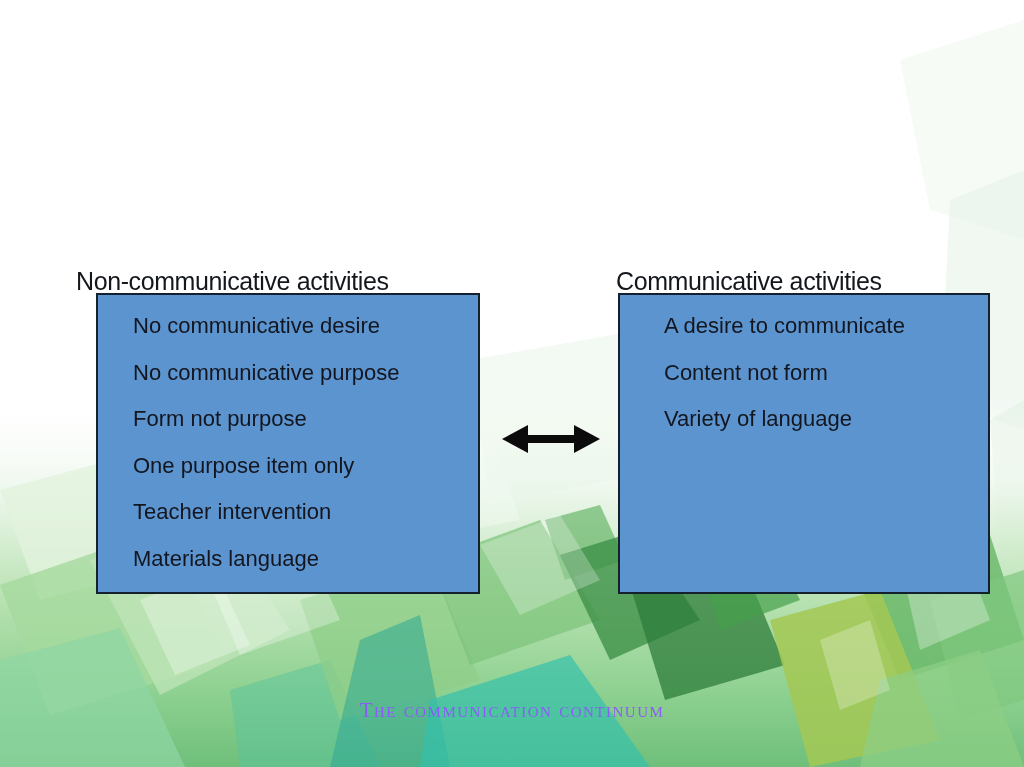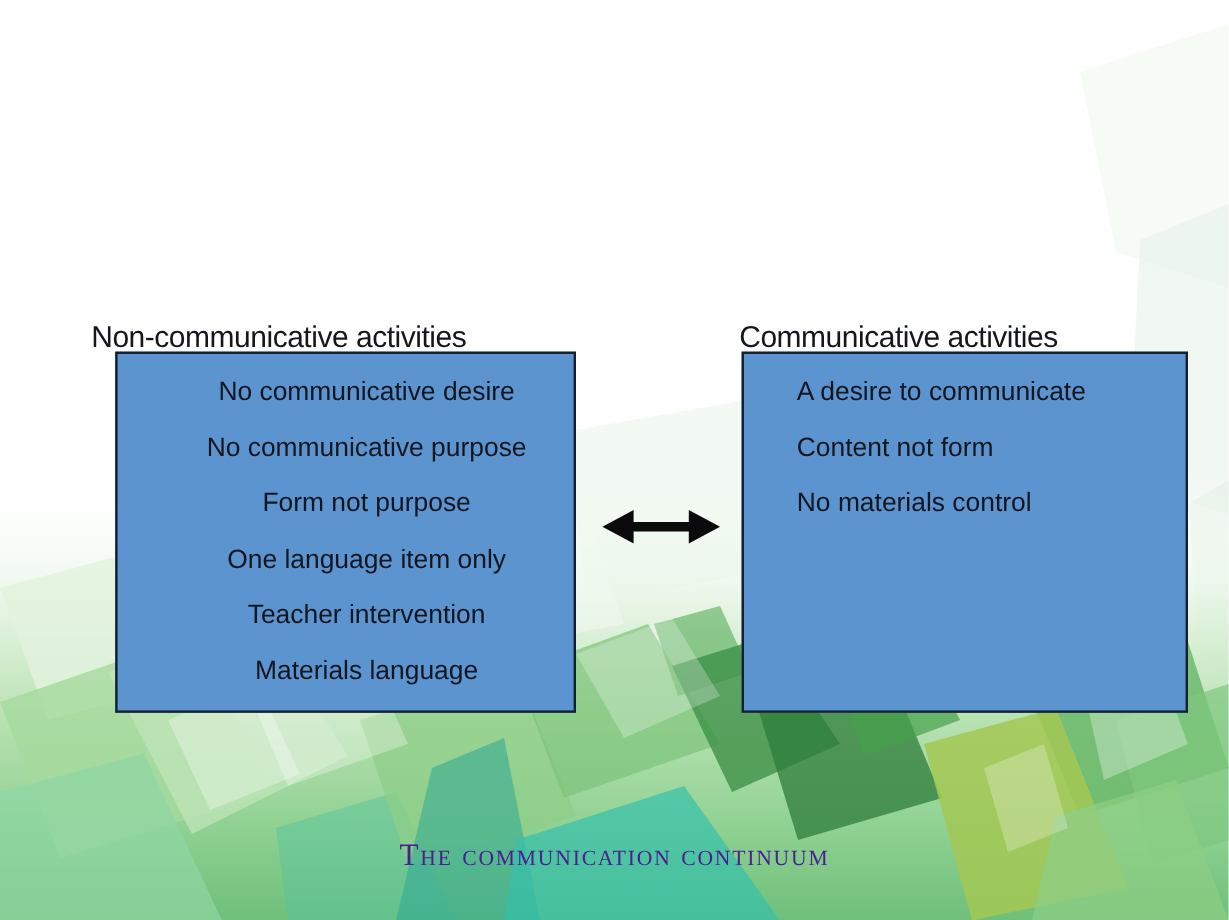--- a/index.html
+++ b/index.html
@@ -33,21 +33,21 @@
   .heading-right { left: 616px; }
   .box {
     position: absolute;
     top: 293px;
     height: 301px;
     background: #5b94cf;
     border: 2px solid #14202e;
     box-sizing: border-box;
     padding-top: 8px;
   }
-  .box-left  { left: 96px;  width: 384px; text-align: center; }
+  .box-left  { left: 96px;  width: 384px; }
   .box-right { left: 618px; width: 372px; }
   .box .item {
     height: 46.5px;
     line-height: 46.5px;
     font-size: 22px;
     color: #14161f;
     white-space: nowrap;
   }
   .box-left  .item { padding-left: 35px; }
   .box-right .item { padding-left: 44px; }
@@ -59,23 +59,23 @@
     height: 36px;
   }
   .slide-title {
     position: absolute;
     left: 0;
     top: 698px;
     width: 1024px;
     text-align: center;
     font-family: "Liberation Serif", serif;
     font-variant: small-caps;
-    font-size: 26px;
+    font-size: 21px;
     letter-spacing: 1.5px;
-    color: #4c1d95;
+    color: #8b5cf6;
     white-space: nowrap;
   }
 </style>
 </head>
 <body>
 
 <div class="slide">
 
   <svg class="bg" viewBox="0 0 1024 767" preserveAspectRatio="none">
     <defs>
@@ -126,29 +126,29 @@
     <polygon points="820,640 870,620 890,690 840,710" fill="#ffffff" fill-opacity="0.25"></polygon>
   </svg>
 
   <div class="col-heading heading-left">Non-communicative activities</div>
   <div class="col-heading heading-right">Communicative activities</div>
 
   <div class="box box-left">
     <div class="item">No communicative desire</div>
     <div class="item">No communicative purpose</div>
     <div class="item">Form not purpose</div>
-    <div class="item">One language item only</div>
+    <div class="item">One purpose item only</div>
     <div class="item">Teacher intervention</div>
     <div class="item">Materials language</div>
   </div>
 
   <div class="box box-right">
     <div class="item">A desire to communicate</div>
     <div class="item">Content not form</div>
-    <div class="item">No materials control</div>
+    <div class="item">Variety of language</div>
   </div>
 
   <div class="arrow-wrap">
     <svg viewBox="0 0 102 36" width="102" height="36">
       <path d="M2,18 L28,4 L28,14 L74,14 L74,4 L100,18 L74,32 L74,22 L28,22 L28,32 Z" fill="#0b0b0b"></path>
     </svg>
   </div>
 
   <div class="slide-title">The communication continuum</div>
 

